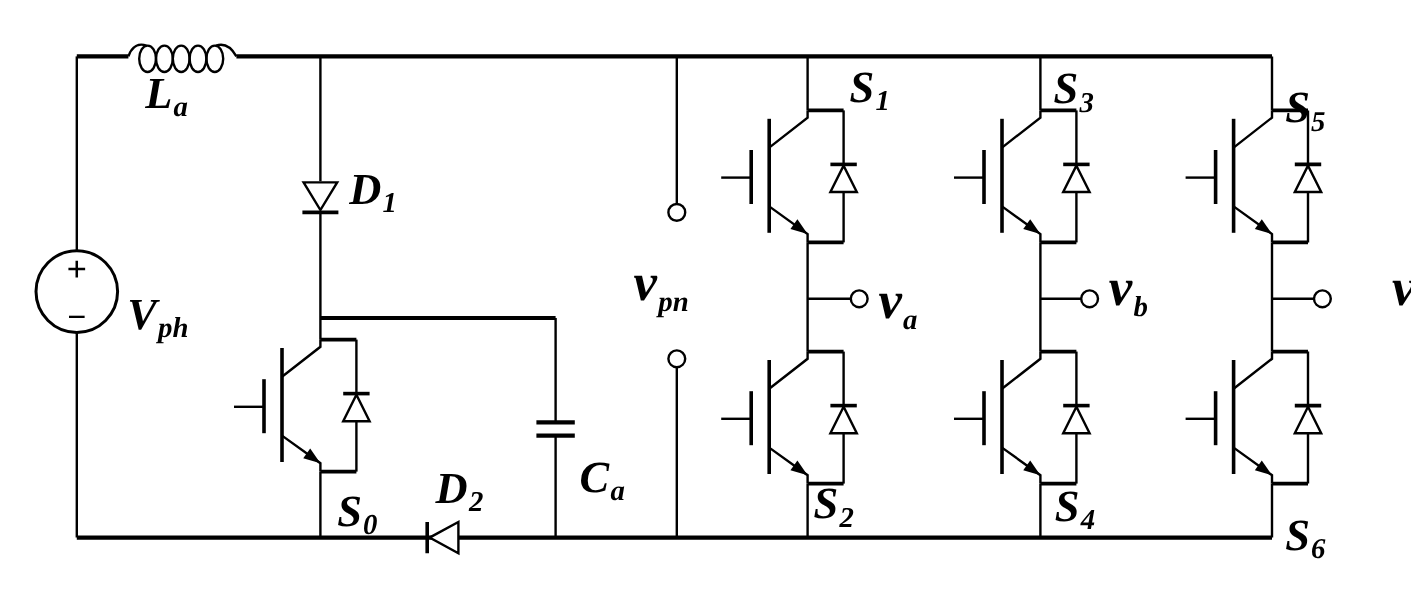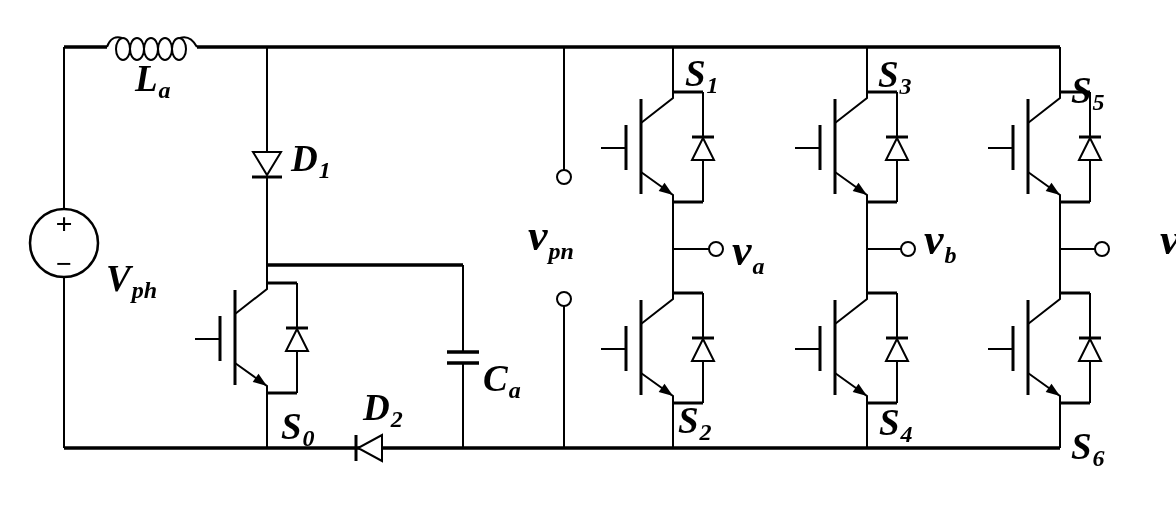--- a/index.html
+++ b/index.html
@@ -124,28 +124,28 @@
       <path d="M1060 47 V92"></path>
       <path d="M1060 202 V293"></path>
       <path d="M1060 403 V448"></path>
       <path d="M1060 249 H1095"></path>
       <circle cx="1102" cy="249" r="7" fill="#ffffff"></circle>
     </g>
     <use href="#igbt-sym" transform="translate(1060,92)"></use>
     <use href="#igbt-sym" transform="translate(1060,293)"></use>
   </svg>
 
-  <div class="lbl" style="left:135px; top:60px"><span class="m">L</span><sub>a</sub></div>
-  <div class="lbl" style="left:106px; top:260px"><span class="m">V</span><sub>ph</sub></div>
+  <div class="lbl" style="left:121px; top:60px"><span class="m">L</span><sub>a</sub></div>
+  <div class="lbl" style="left:106px; top:244px"><span class="m">V</span><sub>ph</sub></div>
   <div class="lbl" style="left:291px; top:140px"><span class="m">D</span><sub>1</sub></div>
   <div class="lbl" style="left:363px; top:389px"><span class="m">D</span><sub>2</sub></div>
-  <div class="lbl" style="left:483px; top:360px"><span class="m">C</span><sub>a</sub></div>
+  <div class="lbl" style="left:483px; top:380px"><span class="m">C</span><sub>a</sub></div>
   <div class="lbl" style="left:281px; top:408px"><span class="m">S</span><sub>0</sub></div>
 
-  <div class="lbl" style="left:685px; top:55px"><span class="m">S</span><sub>1</sub></div>
+  <div class="lbl" style="left:708px; top:55px"><span class="m">S</span><sub>1</sub></div>
   <div class="lbl" style="left:678px; top:402px"><span class="m">S</span><sub>2</sub></div>
   <div class="lbl" style="left:878px; top:56px"><span class="m">S</span><sub>3</sub></div>
   <div class="lbl" style="left:879px; top:404px"><span class="m">S</span><sub>4</sub></div>
   <div class="lbl" style="left:1071px; top:72px"><span class="m">S</span><sub>5</sub></div>
   <div class="lbl" style="left:1071px; top:428px"><span class="m">S</span><sub>6</sub></div>
 
   <div class="lbl lv" style="left:528px; top:214px"><span class="m">v</span><sub>pn</sub></div>
   <div class="lbl lv" style="left:732px; top:229px"><span class="m">v</span><sub>a</sub></div>
   <div class="lbl lv" style="left:924px; top:218px"><span class="m">v</span><sub>b</sub></div>
   <div class="lbl lv" style="left:1160px; top:218px"><span class="m">v</span><sub>c</sub></div>

